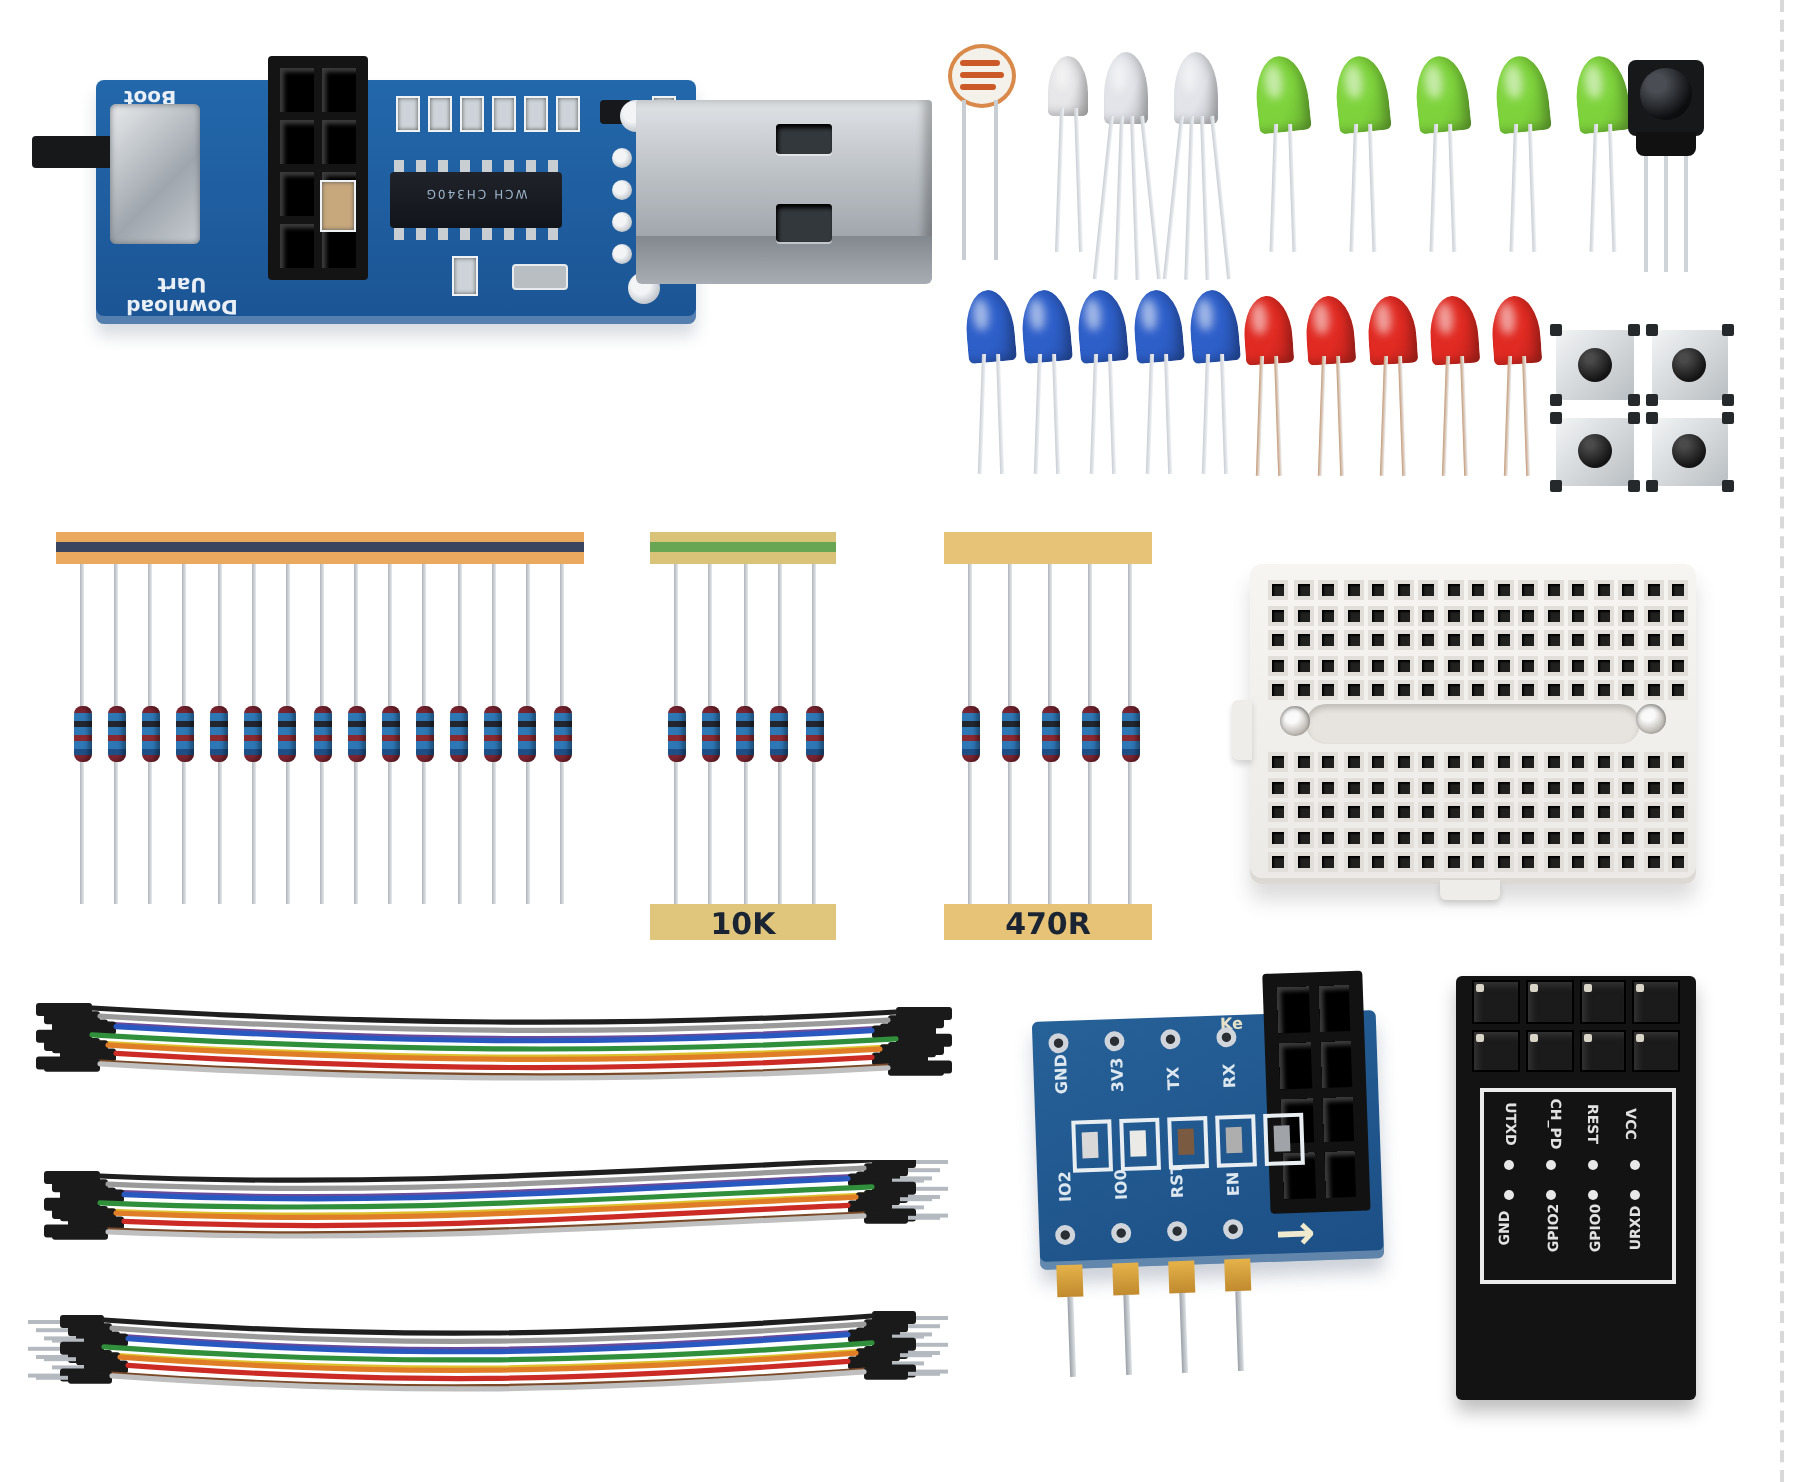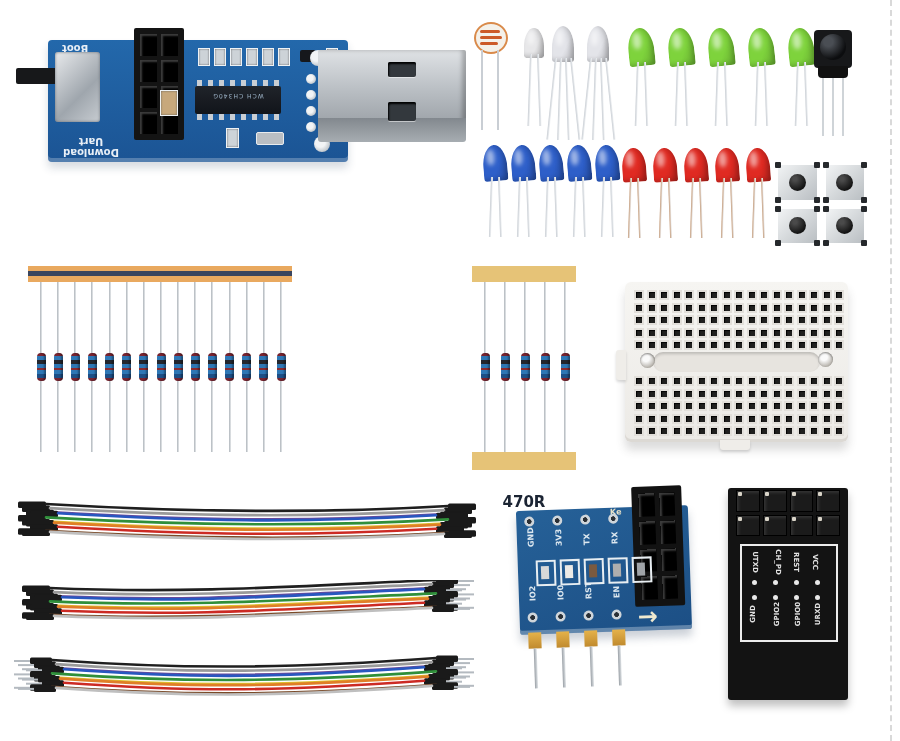--- a/index.html
+++ b/index.html
@@ -364,24 +364,42 @@
       <div class="rbody" style="left: 179.929px; top: 87px; height: 28px;"></div>
       <div class="lead" style="left: 200.571px; top: 16px; height: 170px;"></div>
       <div class="rbody" style="left: 197.071px; top: 87px; height: 28px;"></div>
       <div class="lead" style="left: 217.714px; top: 16px; height: 170px;"></div>
       <div class="rbody" style="left: 214.214px; top: 87px; height: 28px;"></div>
       <div class="lead" style="left: 234.857px; top: 16px; height: 170px;"></div>
       <div class="rbody" style="left: 231.357px; top: 87px; height: 28px;"></div>
       <div class="lead" style="left: 252px; top: 16px; height: 170px;"></div>
       <div class="rbody" style="left: 248.5px; top: 87px; height: 28px;"></div>
     </div>
+  <div class="strip" style="left:325px;top:266px;width:93px;height:204px;">
+      <div class="tape" style="top: 0px; height: 16px; background: rgb(217, 195, 120);">
+        <div style="position: absolute; left: 0px; top: 5px; width: 100%; height: 5px; background: rgb(104, 166, 84);"></div>
+      </div>
+      <div class="tape" style="top: 186px; height: 18px; background: rgb(223, 198, 124);">
+        <div class="strip-label" style="top: 1px;">10K</div>
+      </div>
+      <div class="lead" style="left: 12px; top: 16px; height: 170px;"></div>
+      <div class="rbody" style="left: 8.5px; top: 87px; height: 28px;"></div>
+      <div class="lead" style="left: 29.25px; top: 16px; height: 170px;"></div>
+      <div class="rbody" style="left: 25.75px; top: 87px; height: 28px;"></div>
+      <div class="lead" style="left: 46.5px; top: 16px; height: 170px;"></div>
+      <div class="rbody" style="left: 43px; top: 87px; height: 28px;"></div>
+      <div class="lead" style="left: 63.75px; top: 16px; height: 170px;"></div>
+      <div class="rbody" style="left: 60.25px; top: 87px; height: 28px;"></div>
+      <div class="lead" style="left: 81px; top: 16px; height: 170px;"></div>
+      <div class="rbody" style="left: 77.5px; top: 87px; height: 28px;"></div>
+    </div>
   <div class="strip" style="left:472px;top:266px;width:104px;height:204px;">
       <div class="tape" style="top: 0px; height: 16px; background: rgb(230, 195, 119);"></div>
       <div class="tape" style="top: 186px; height: 18px; background: rgb(230, 195, 119);">
-        <div class="strip-label" style="top: 1px; margin-top: 40px;">470R</div>
+        <div class="strip-label" style="top: 1px;">470R</div>
       </div>
       <div class="lead" style="left: 12px; top: 16px; height: 170px;"></div>
       <div class="rbody" style="left: 8.5px; top: 87px; height: 28px;"></div>
       <div class="lead" style="left: 32px; top: 16px; height: 170px;"></div>
       <div class="rbody" style="left: 28.5px; top: 87px; height: 28px;"></div>
       <div class="lead" style="left: 52px; top: 16px; height: 170px;"></div>
       <div class="rbody" style="left: 48.5px; top: 87px; height: 28px;"></div>
       <div class="lead" style="left: 72px; top: 16px; height: 170px;"></div>
       <div class="rbody" style="left: 68.5px; top: 87px; height: 28px;"></div>
       <div class="lead" style="left: 92px; top: 16px; height: 170px;"></div>

